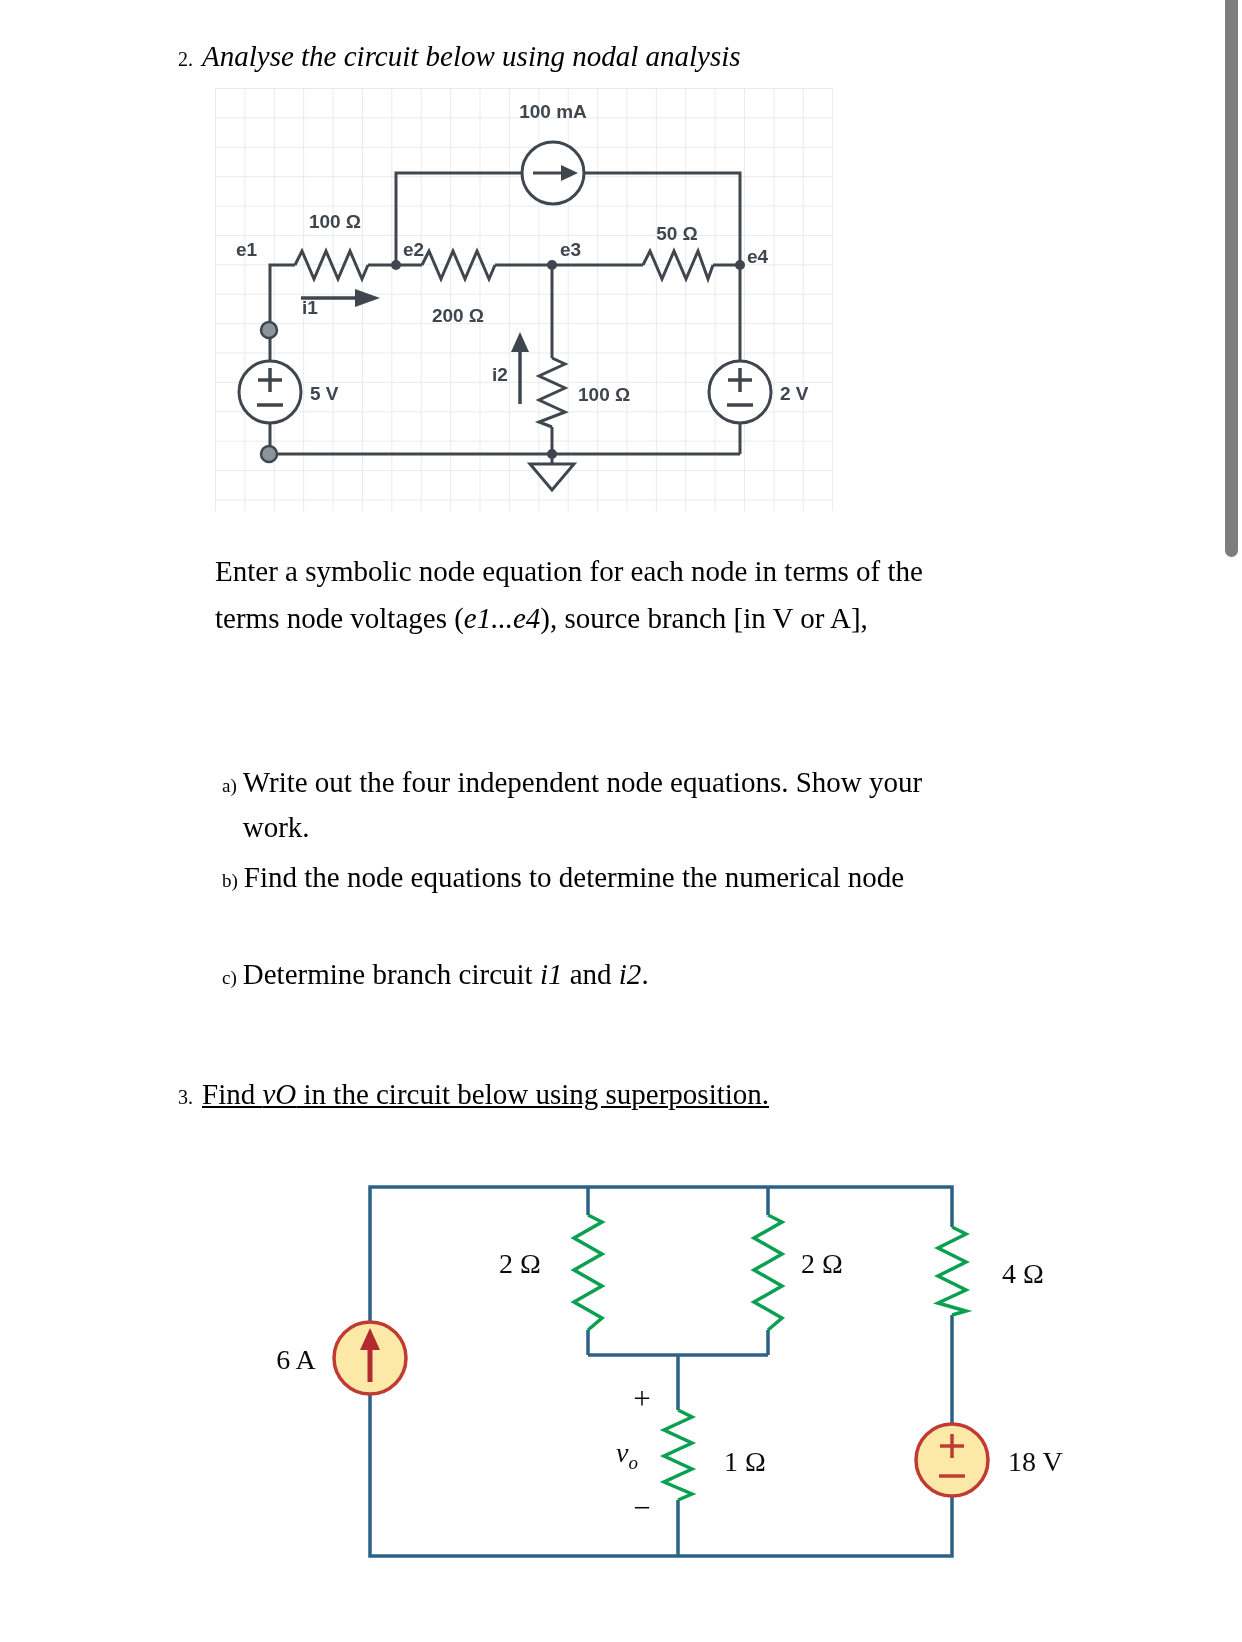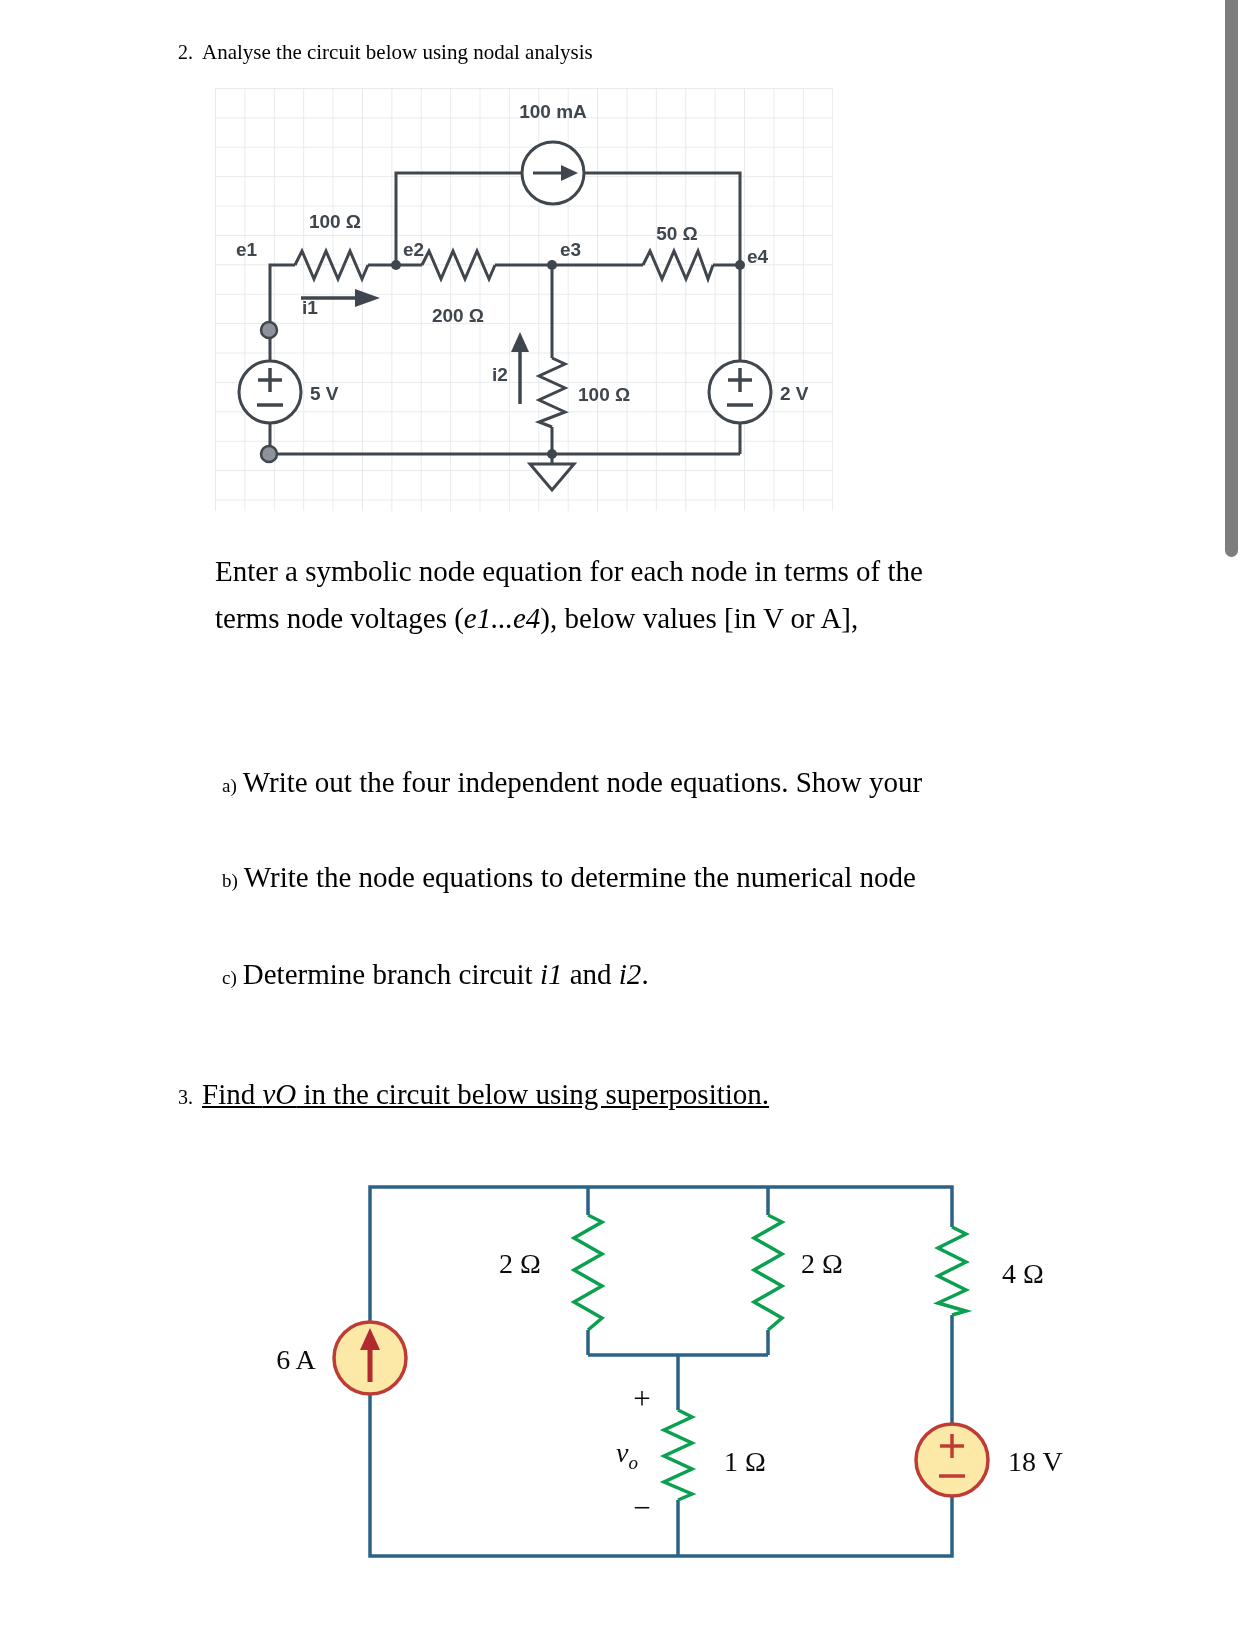--- a/index.html
+++ b/index.html
@@ -1,21 +1,21 @@
 <!DOCTYPE html>
 <html><head>
 <meta charset="utf-8">
 <style>
   html,body{margin:0;padding:0;background:#fff;}
   #page{position:relative;width:1242px;height:1642px;background:#ffffff;overflow:hidden;
         font-family:"Liberation Serif", serif;color:#000;}
   
   .title{position:absolute;left:178px;top:40px;display:flex;align-items:baseline;gap:9px;}
   .enum-sm{font-size:20px;}
-  .title-main{font-size:21px;}
+  .title-main{font-size:29px;font-style:italic;}
   .para{position:absolute;left:215px;top:548px;font-size:29px;line-height:47px;white-space:nowrap;}
   .em{font-style:italic;margin-top:20px;}
   .omega-big{font-size:34px;}
   .item{position:absolute;display:flex;align-items:baseline;}
   .item-label{font-size:19px;margin-right:6px;}
   .item-text{font-size:29px;line-height:45px;white-space:nowrap;}
   #item-a{left:222px;top:760px;}
   #item-b{left:222px;top:855px;}
   #item-c{left:222px;top:952px;}
   .h3{position:absolute;left:178px;top:1078px;display:flex;align-items:baseline;gap:9px;}
@@ -113,33 +113,34 @@
     <text class="c1-label" x="236" y="256" text-anchor="start">e1</text>
     <text class="c1-label" x="403" y="256" text-anchor="start">e2</text>
     <text class="c1-label" x="560" y="256" text-anchor="start">e3</text>
     <text class="c1-label" x="747" y="263" text-anchor="start">e4</text>
     <text class="c1-label" x="302" y="314" text-anchor="start">i1</text>
     <text class="c1-label" x="492" y="381" text-anchor="start">i2</text>
   </svg>
 
   <div class="para">
     <div>Enter a symbolic node equation for each node in terms of the</div>
-    <div><span>terms node voltages (</span><span class="em">e1...e4</span><span>), below values [in V or A],</span></div>
+    <div><span>terms node voltages (</span><span class="em">e1...e4</span><span>), source branch [in V or A],</span></div>
   </div>
 
   <div class="item" id="item-a">
     <span class="item-label">a)</span>
     <span class="item-text">
       <span style="display:block">Write out the four independent node equations. Show your</span>
+      <span style="display:block">work.</span>
     </span>
   </div>
   <div class="item" id="item-b">
     <span class="item-label">b)</span>
     <span class="item-text">
-      <span style="display:block">Write the node equations to determine the numerical node</span>
+      <span style="display:block">Find the node equations to determine the numerical node</span>
     </span>
   </div>
   <div class="item" id="item-c">
     <span class="item-label">c)</span>
     <span class="item-text"><span>Determine branch circuit </span><span class="em">i1</span><span> and </span><span class="em">i2</span><span>.</span></span>
   </div>
 
   <div class="h3">
     <span class="enum-sm">3.</span>
     <span class="h3-main"><span>Find </span><span class="em">vO</span><span> in the circuit below using superposition.</span></span>

